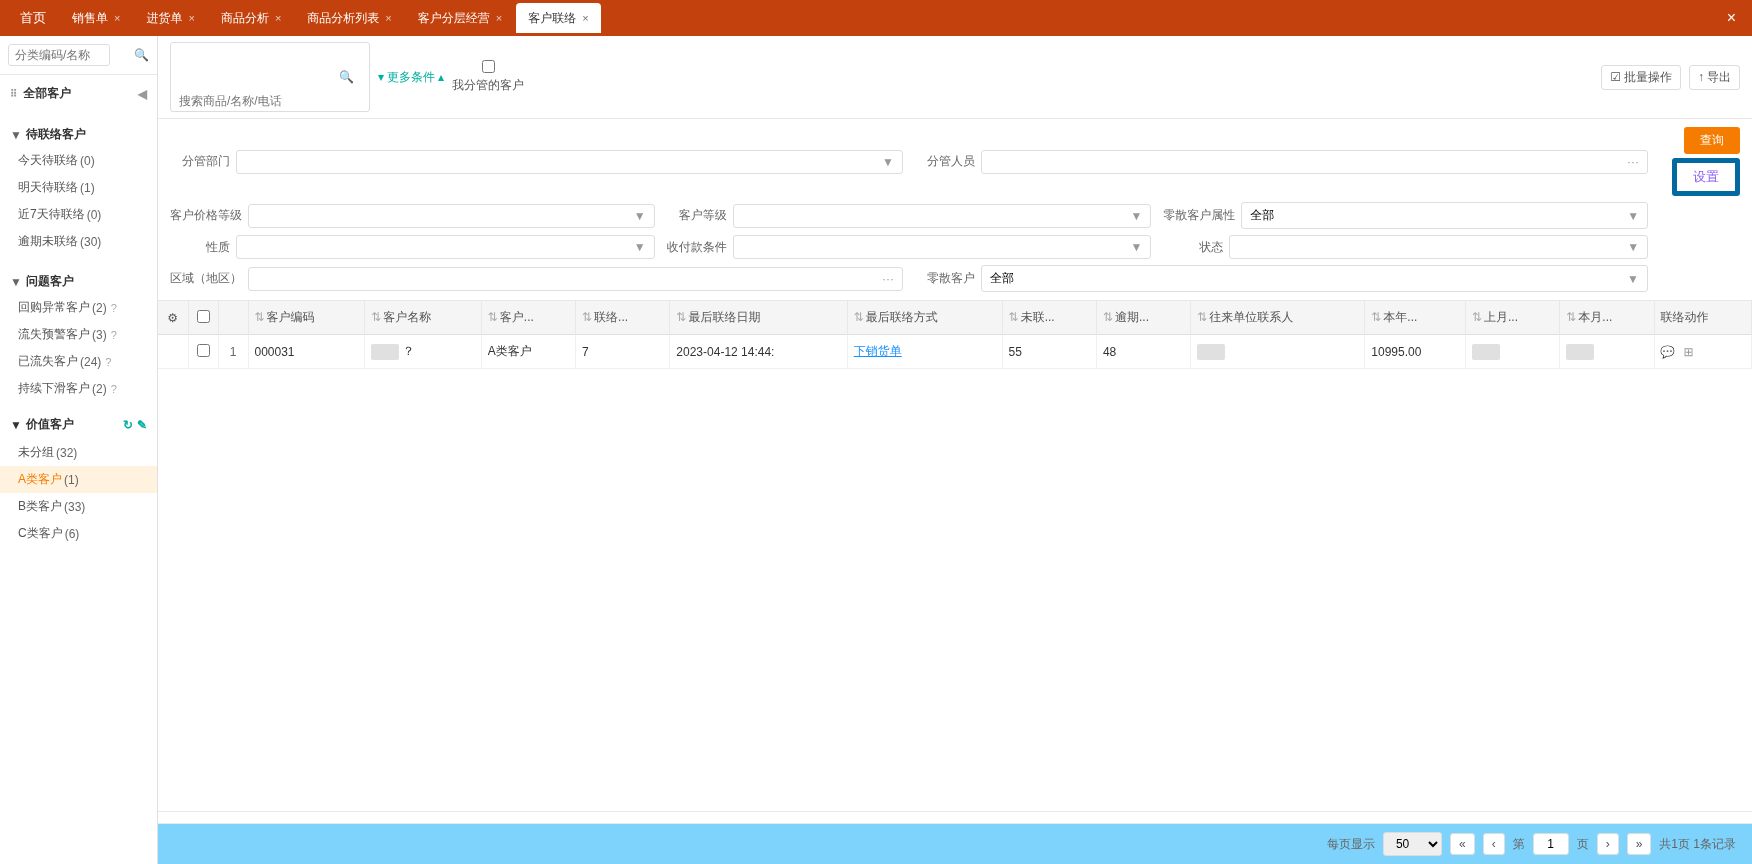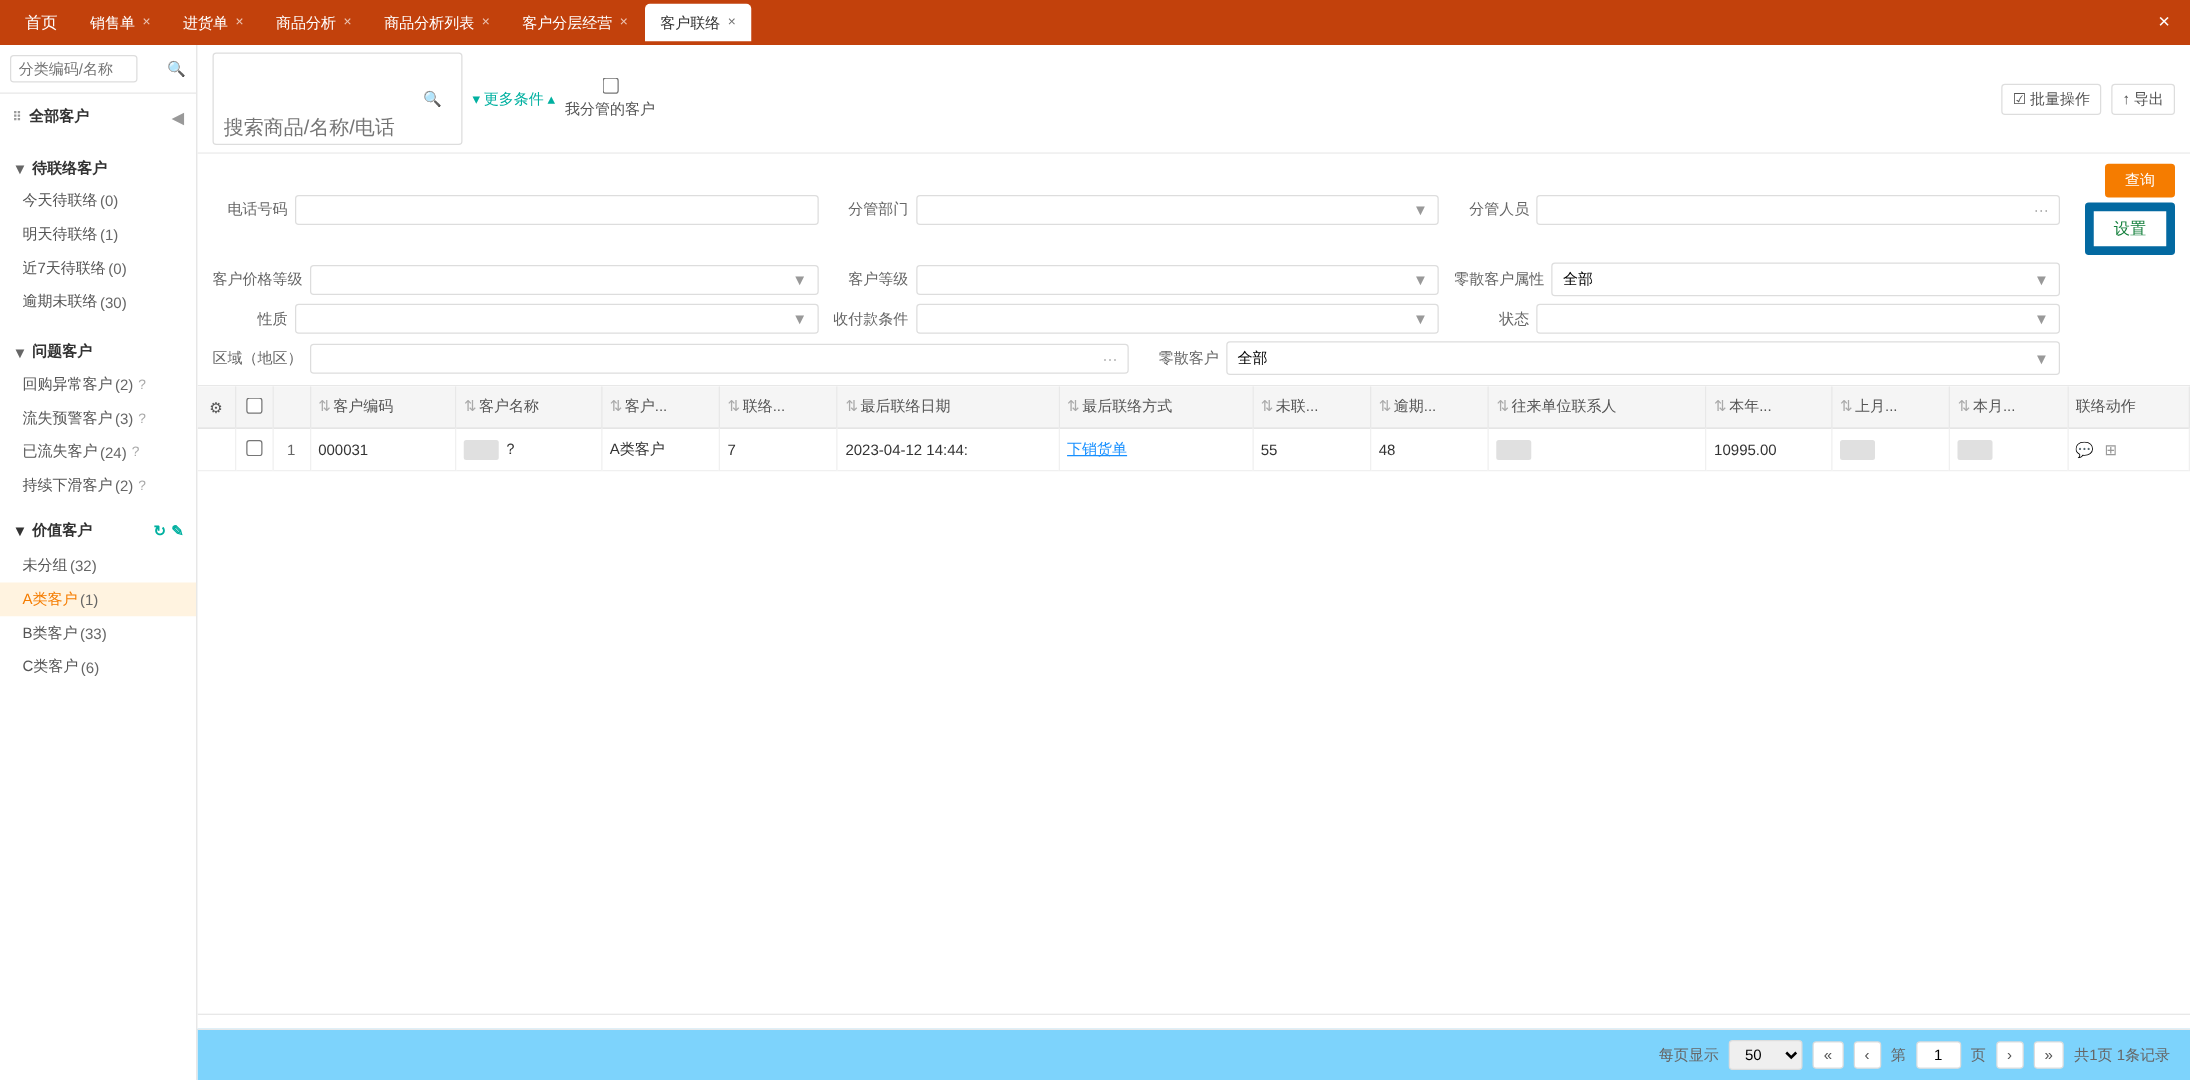--- a/index.html
+++ b/index.html
@@ -125,21 +125,21 @@
       gap: 8px;
     }
     .filter-search {
       display: flex;
       align-items: center;
       border: 1px solid #ddd;
       border-radius: 3px;
       padding: 3px 8px;
       width: 200px;
     }
-    .filter-search input { border: none; outline: none; font-size: 16px; width: 160px; color: #999; margin-top: 48px; }
+    .filter-search input { border: none; outline: none; font-size: 12px; width: 160px; color: #999; margin-top: 48px; }
     .filter-search .icon { color: #00b0a0; }
     .filter-more {
       display: flex;
       align-items: center;
       color: #00b0a0;
       cursor: pointer;
       gap: 3px;
     }
     .filter-checkbox {
       display: flex;
@@ -228,22 +228,22 @@
       background: #f57c00;
       color: #fff;
       border: none;
       border-radius: 3px;
       padding: 5px 16px;
       cursor: pointer;
       font-size: 12px;
     }
     .btn-settings {
       background: #fff;
-      color: #15803d;
-      border: 7px solid #0369a1;
+      color: #8b5cf6;
+      border: 5px solid #0369a1;
       border-radius: 3px;
       padding: 5px 16px;
       cursor: pointer;
       font-size: 13px;
     }
     .filter-actions-col {
       display: flex;
       flex-direction: column;
       gap: 4px;
       align-items: flex-end;
@@ -500,24 +500,20 @@
         </button>
         <button class="btn-export">
           <span>↑</span>
           <span>导出</span>
         </button>
       </div>
     </div>
 
     <div class="advanced-filters">
       <div class="filter-row">
-        <div class="filter-field">
-          <span class="filter-label">电话号码</span>
-          <input class="filter-input" type="text" style="">
-        </div>
         <div class="filter-field">
           <span class="filter-label">分管部门</span>
           <div class="filter-select">
             <span></span>
             <span class="caret">▼</span>
           </div>
         </div>
         <div class="filter-field">
           <span class="filter-label">分管人员</span>
           <div class="filter-select">

